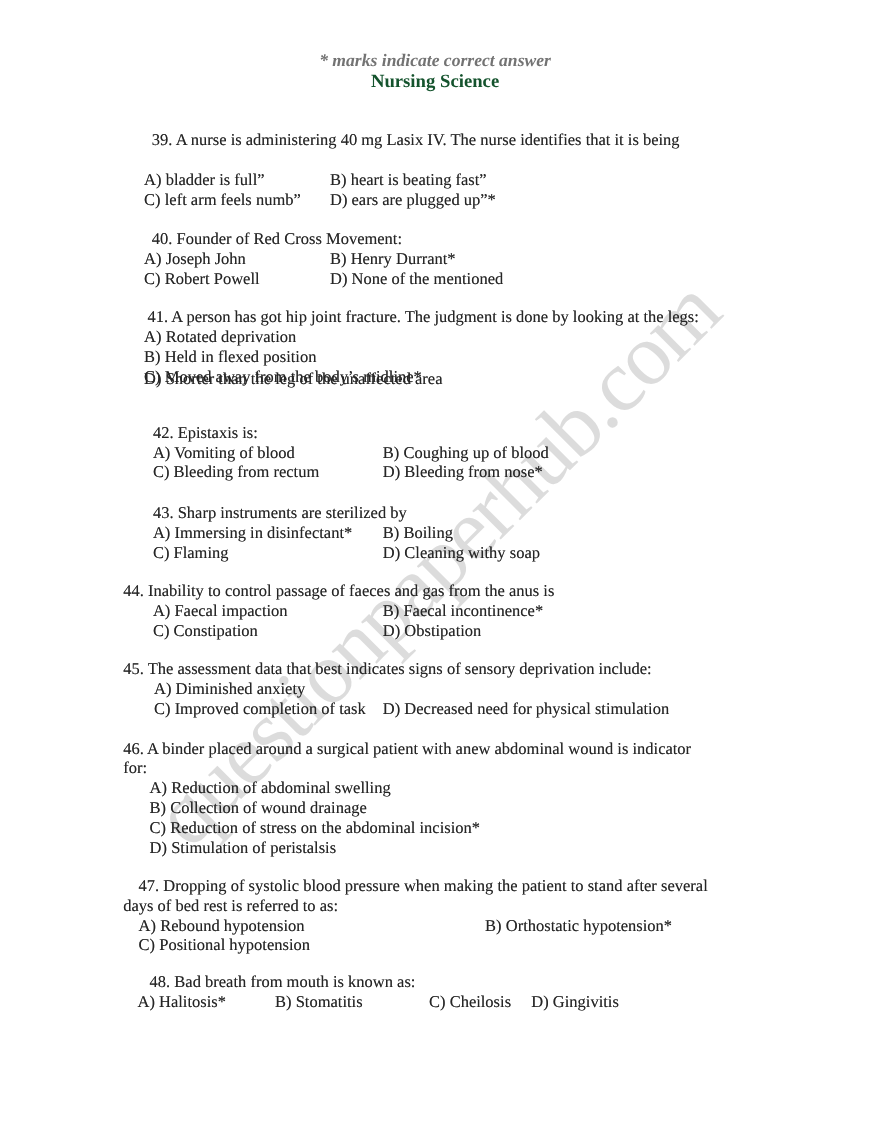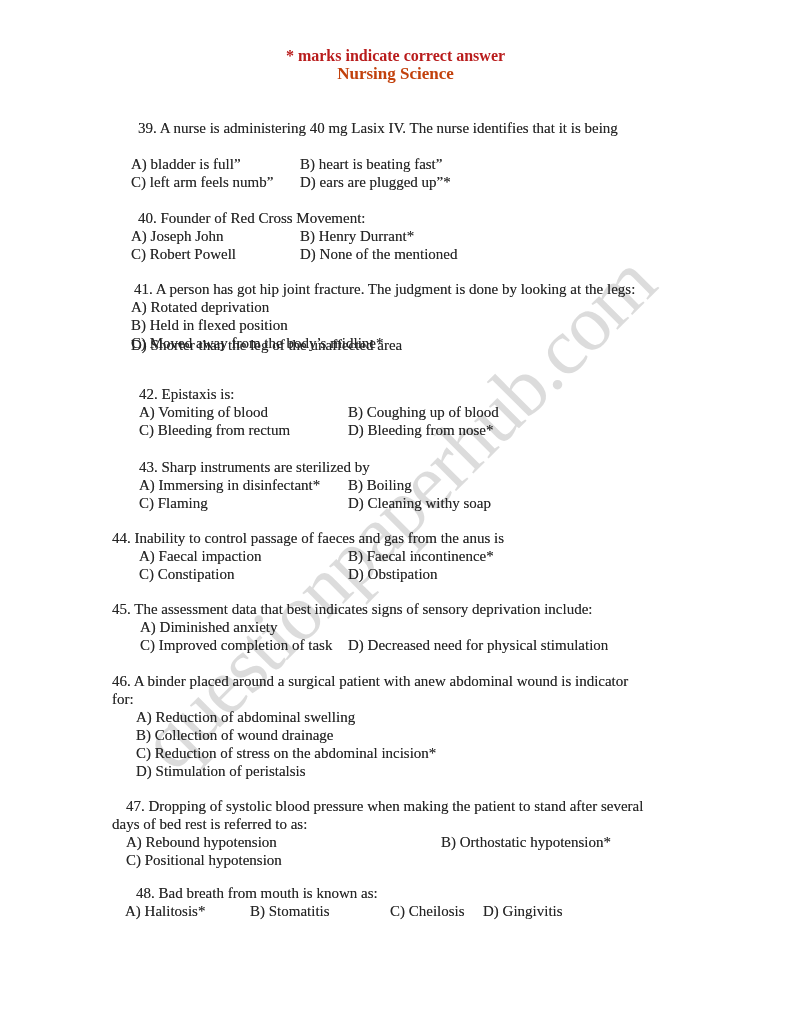--- a/index.html
+++ b/index.html
@@ -25,32 +25,33 @@
     text-shadow: 0 0 0.5px rgba(40,40,40,0.55);
   }
   .hdr-note {
     position: absolute;
     top: 47px;
     left: 0;
     width: 100%;
     text-align: center;
     font-weight: bold;
     font-size: 16px;
-    color: #b91c1c;
+    color: #737373;
     z-index: 2;
+    font-style: italic;
   }
   .hdr-title {
     position: absolute;
     top: 65px;
     left: 0;
     width: 100%;
     text-align: center;
     font-weight: bold;
     font-size: 17px;
-    color: #c2410c;
+    color: #14532d;
     z-index: 2;
   }
   .watermark {
     position: absolute;
     left: 397px;
     top: 512px;
     transform: translate(-50%, -50%) rotate(-45deg);
     transform-origin: center center;
     font-family: "Liberation Serif", "DejaVu Serif", serif;
     font-size: 80px;

